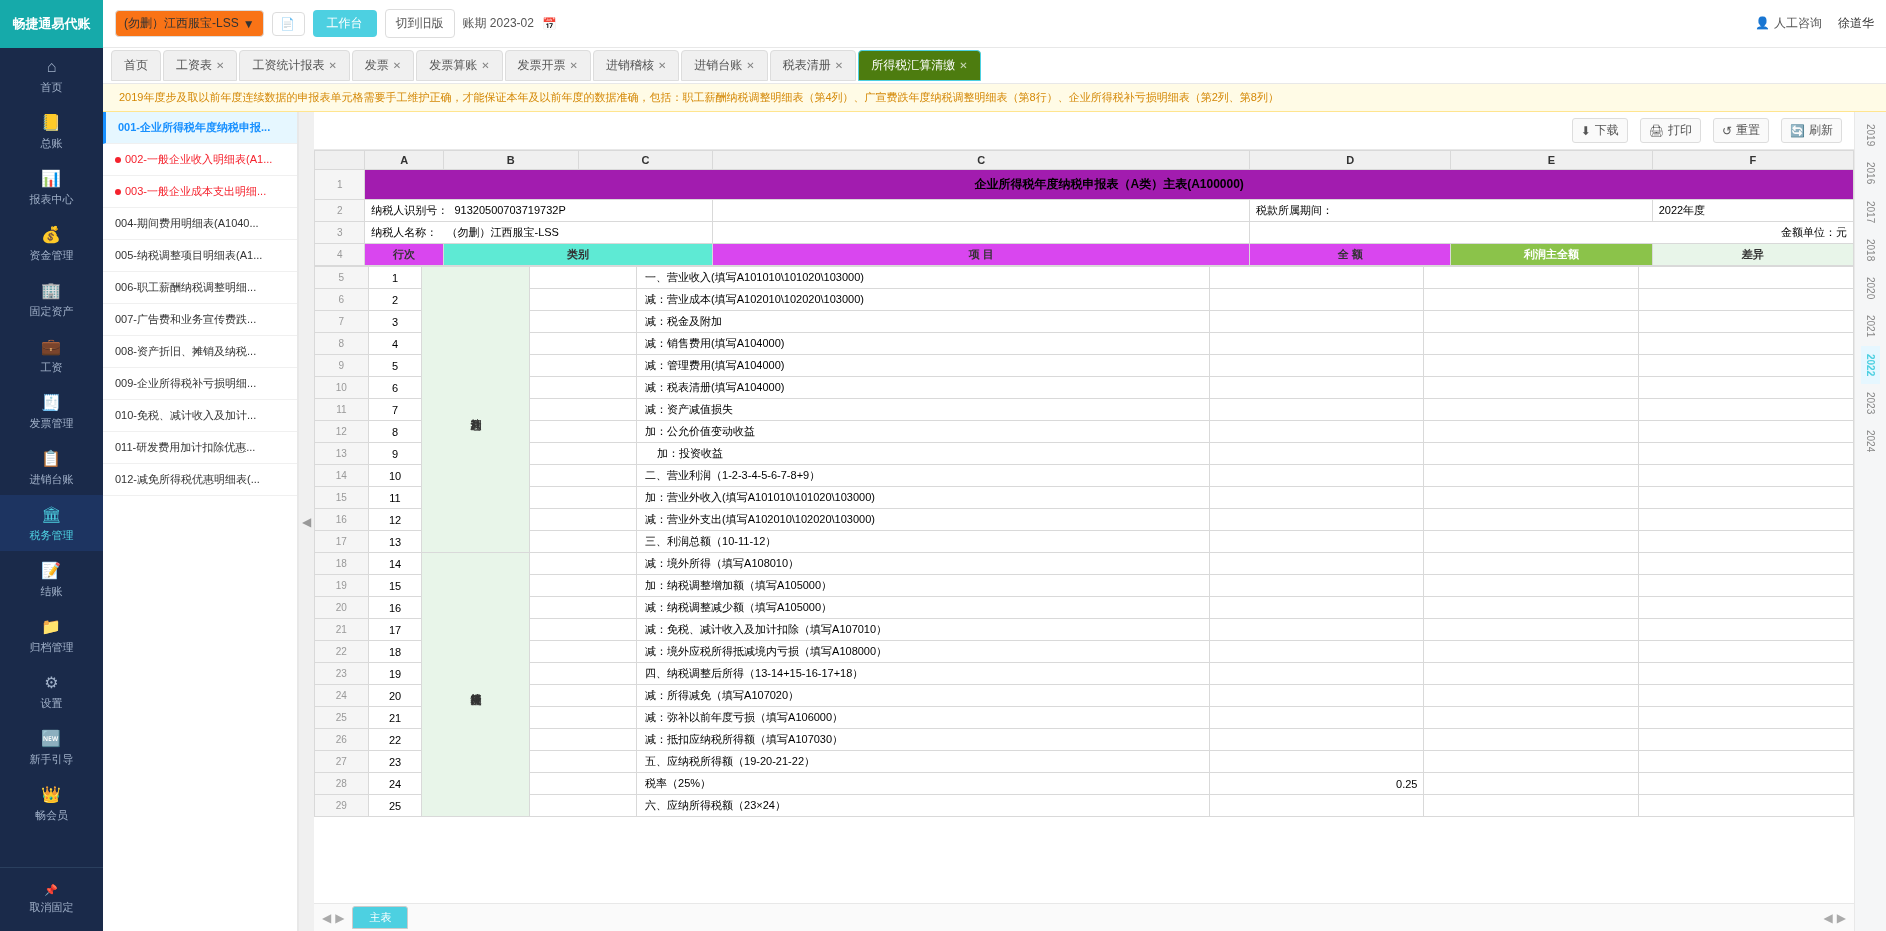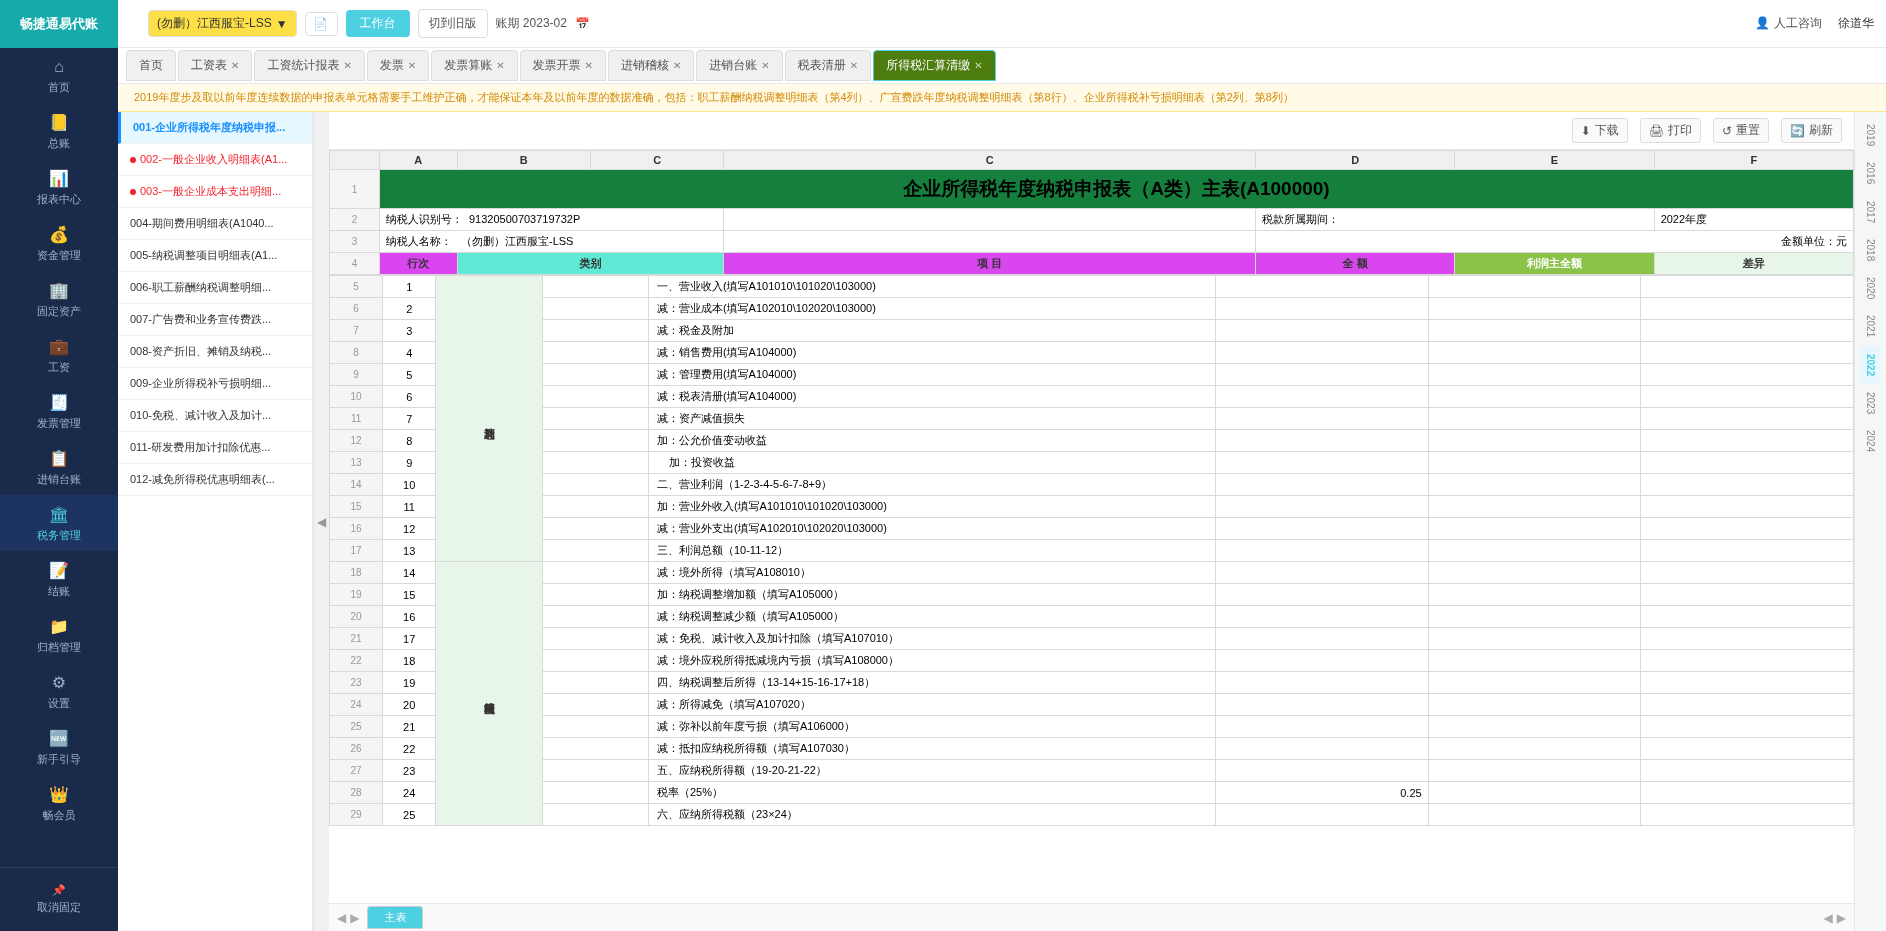--- a/index.html
+++ b/index.html
@@ -2,35 +2,35 @@
 <html><head>
   <meta charset="utf-8">
   <style>
     * { box-sizing: border-box; margin: 0; padding: 0; }
     body { font-family: 'Microsoft YaHei', Arial, sans-serif; font-size: 12px; background: #f0f2f5; overflow: hidden; }
 
     
     .app-container { display: flex; height: 931px; width: 1886px; }
 
     
-    .sidebar { width: 118px; background: #1a2a4a; display: flex; flex-direction: column; color: #ccc; flex-shrink: 0; }
+    .sidebar { width: 103px; background: #1a2a4a; display: flex; flex-direction: column; color: #ccc; flex-shrink: 0; }
     .sidebar-logo { background: #16aaaa; height: 48px; display: flex; align-items: center; justify-content: center; color: white; font-size: 13px; font-weight: bold; padding: 0 8px; }
     .sidebar-item { display: flex; flex-direction: column; align-items: center; padding: 10px 0 8px; cursor: pointer; font-size: 11px; color: #a0b0c8; gap: 4px; }
     .sidebar-item.active { background: #1d3461; color: #4dd0e1; }
     .sidebar-icon { font-size: 16px; }
     .sidebar-bottom { margin-top: auto; padding: 10px 0; border-top: 1px solid #2a3f5e; }
     .sidebar-bottom-item { display: flex; flex-direction: column; align-items: center; padding: 6px 0; font-size: 11px; color: #a0b0c8; cursor: pointer; gap: 3px; }
 
     
     .main-content { flex: 1; display: flex; flex-direction: column; overflow: hidden; background: #f5f6f7; }
 
     
     .top-header { height: 48px; background: #fff; display: flex; align-items: center; padding: 0 12px; border-bottom: 1px solid #e8e8e8; justify-content: space-between; flex-shrink: 0; }
     .top-header-left { display: flex; align-items: center; gap: 8px; }
-    .company-selector { display: flex; align-items: center; gap: 4px; background: #fde047; border: 1px solid #ddd; border-radius: 4px; padding: 4px 8px; cursor: pointer; font-size: 12px; color: #333; margin-left: 18px; }
+    .company-selector { display: flex; align-items: center; gap: 4px; background: #f97316; border: 1px solid #ddd; border-radius: 4px; padding: 4px 8px; cursor: pointer; font-size: 12px; color: #333; }
     .btn-work { background: #4dd0e1; color: white; border: none; border-radius: 4px; padding: 5px 14px; cursor: pointer; font-size: 12px; }
     .btn-switch { background: white; border: 1px solid #ddd; border-radius: 4px; padding: 5px 10px; cursor: pointer; font-size: 12px; color: #555; }
     .period-label { font-size: 12px; color: #555; }
     .top-header-right { display: flex; align-items: center; gap: 16px; font-size: 12px; color: #555; }
 
     
     .tab-bar { height: 36px; background: #fff; display: flex; align-items: center; padding: 0 8px; border-bottom: 1px solid #e8e8e8; gap: 2px; flex-shrink: 0; overflow: hidden; }
     .tab { display: flex; align-items: center; gap: 4px; padding: 6px 12px; border-radius: 4px 4px 0 0; font-size: 12px; cursor: pointer; color: #555; background: #f0f0f0; border: 1px solid #ddd; }
     .tab.active { background: #4d7c0f; color: white; border-color: #4dd0e1; }
     .tab-close { font-size: 10px; opacity: 0.7; }
@@ -313,21 +313,21 @@
                   <th class="col-header">C</th>
                   <th class="col-header">D</th>
                   <th class="col-header">E</th>
                   <th class="col-header">F</th>
                 </tr>
               </thead>
               <tbody id="spreadsheet-body">
 
                 <tr>
                   <td class="row-num">1</td>
-                  <td colspan="7" class="title-cell" style="background:#15803d;font-size:19px;font-weight:bold;text-align:center;padding:6px;">企业所得税年度纳税申报表（A类）主表(A100000)</td>
+                  <td colspan="7" class="title-cell" style="background:#a21caf;font-size:12px;font-weight:bold;text-align:center;padding:6px;">企业所得税年度纳税申报表（A类）主表(A100000)</td>
                 </tr>
 
                 <tr>
                   <td class="row-num">2</td>
                   <td colspan="3" class="info-cell">纳税人识别号：&nbsp;&nbsp;91320500703719732P</td>
                   <td></td>
                   <td colspan="2" class="info-cell">税款所属期间：</td>
                   <td class="info-cell">2022年度</td>
                 </tr>
 

